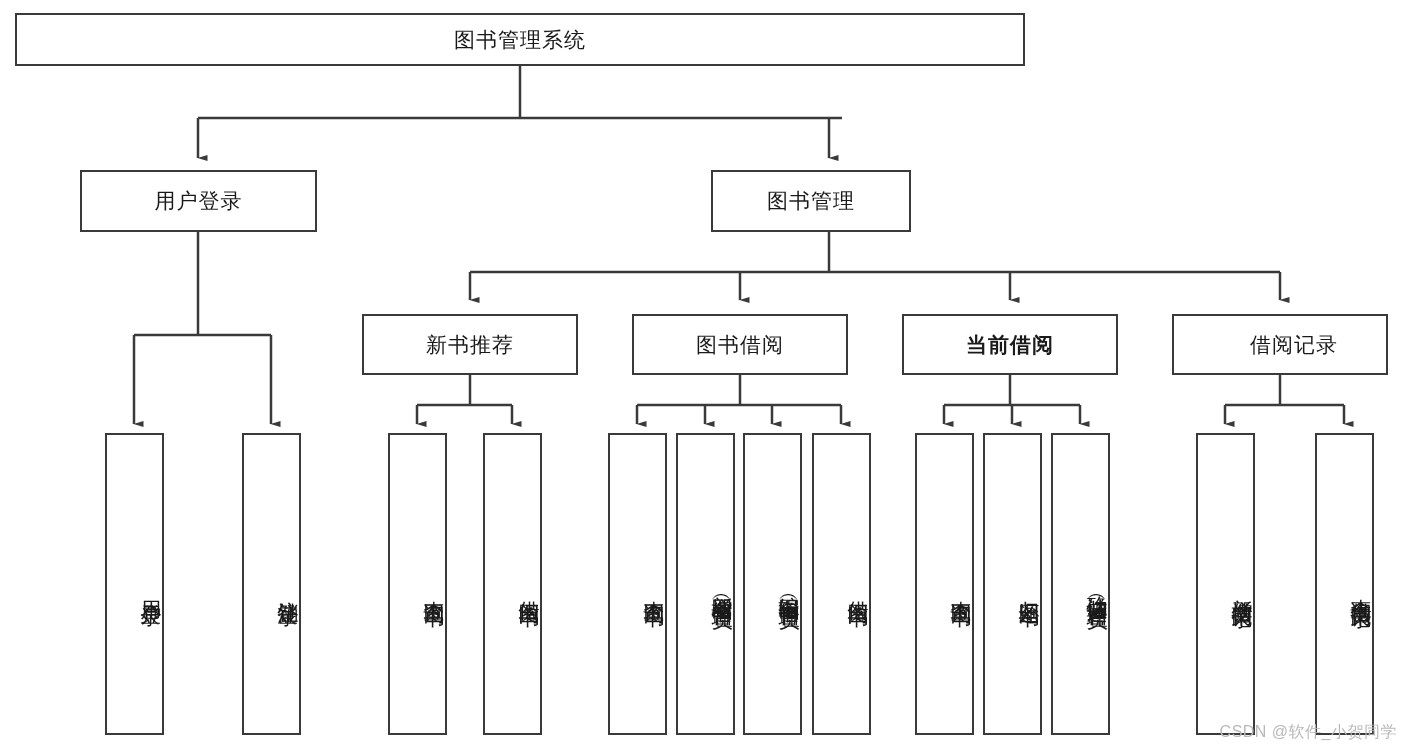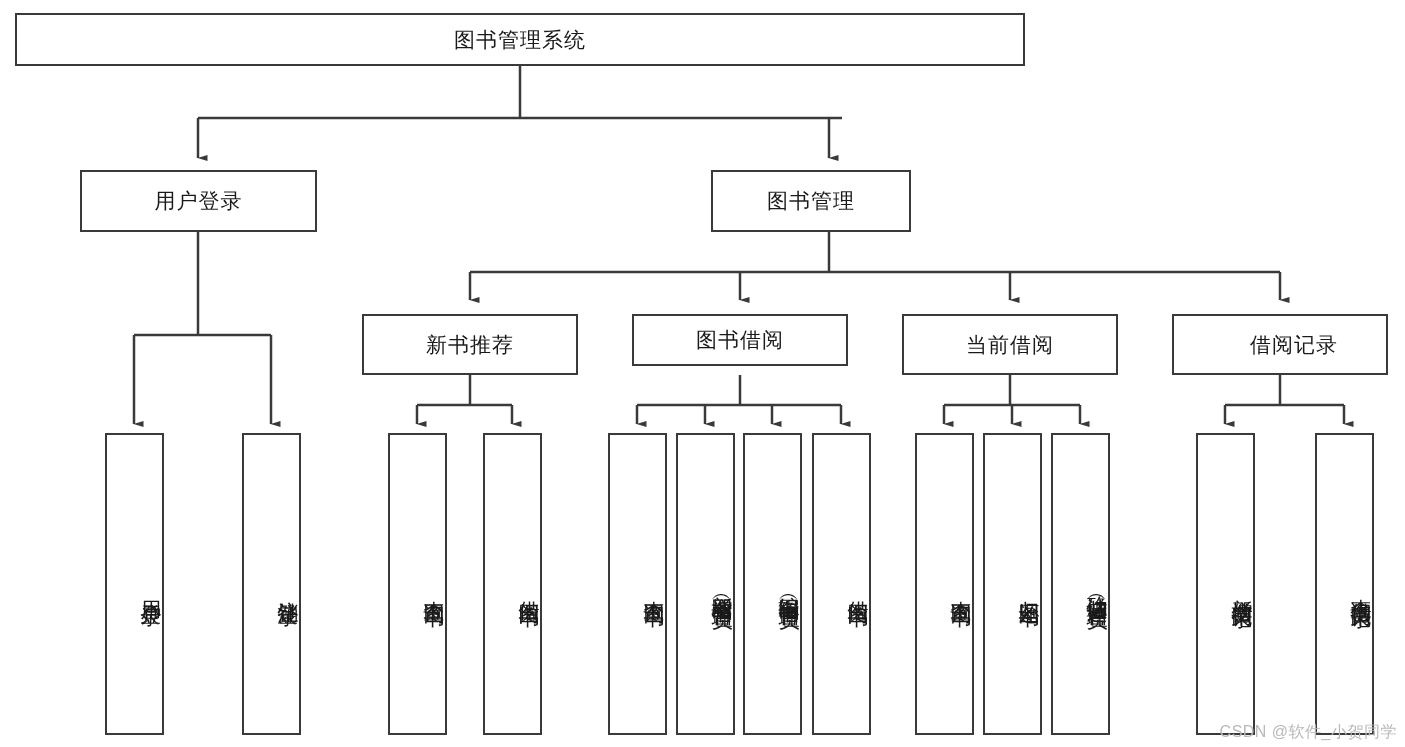--- a/index.html
+++ b/index.html
@@ -128,24 +128,24 @@
   <div class="node h" style="left:80px; top:170px; width:237px; height:62px;">
     <span class="lbl">用户登录</span>
   </div>
   <div class="node h" style="left:711px; top:170px; width:200px; height:62px;">
     <span class="lbl">图书管理</span>
   </div>
 
   <div class="node h" style="left:362px; top:314px; width:216px; height:61px;">
     <span class="lbl">新书推荐</span>
   </div>
-  <div class="node h" style="left:632px; top:314px; width:216px; height:52px;justify-content:center;">
+  <div class="node h" style="left:632px; top:314px; width:216px; height:61px;justify-content:center;">
     <span class="lbl">图书借阅</span>
   </div>
-  <div class="node h" style="left:902px; top:314px; width:216px; height:61px;">
+  <div class="node h" style="left:902px; top:314px; width:216px; height:61px;font-weight:bold;">
     <span class="lbl">当前借阅</span>
   </div>
   <div class="node h" style="left:1172px; top:314px; width:216px; height:61px;padding-left:28px;">
     <span class="lbl">借阅记录</span>
   </div>
 
   <div class="node v" style="left:105px; top:433px; width:59px; height:302px;">
     <span class="lbl">用户登录</span>
   </div>
   <div class="node v" style="left:242px; top:433px; width:59px; height:302px;">

